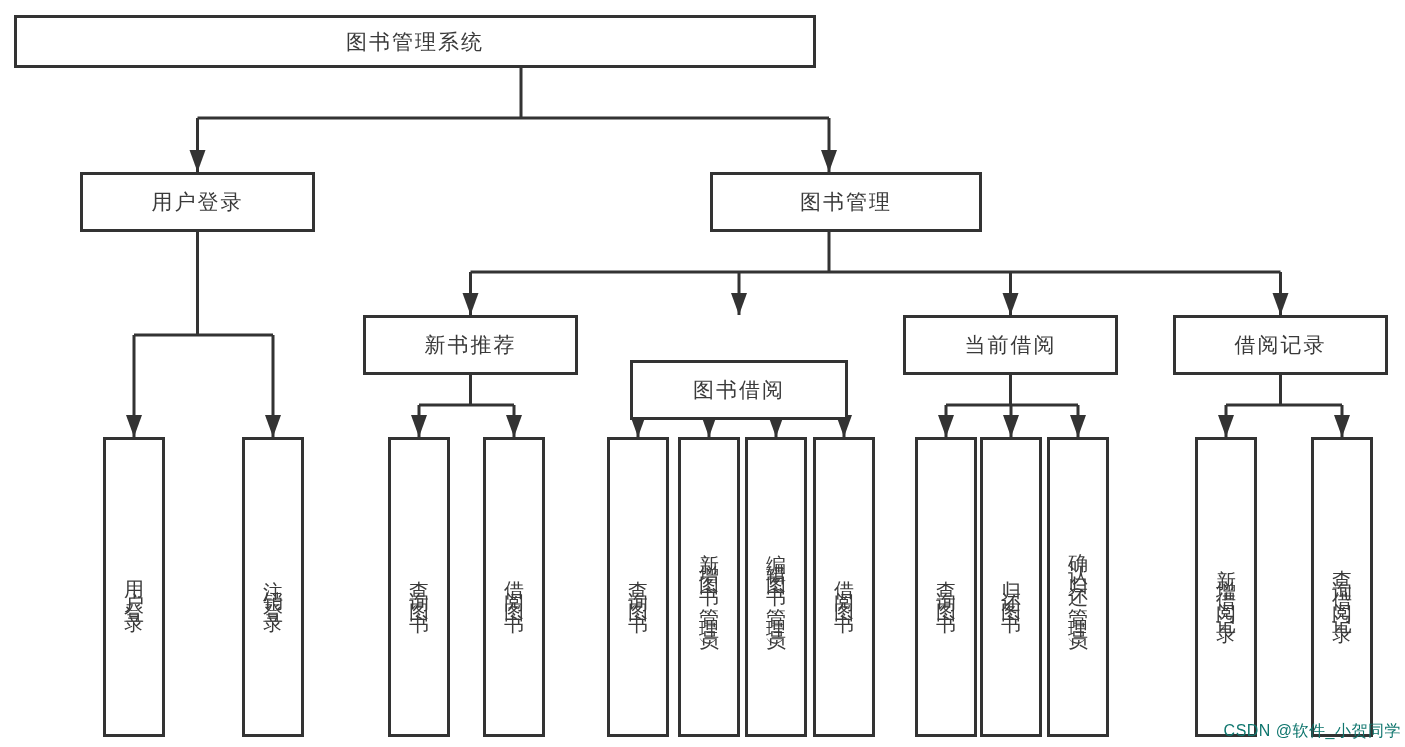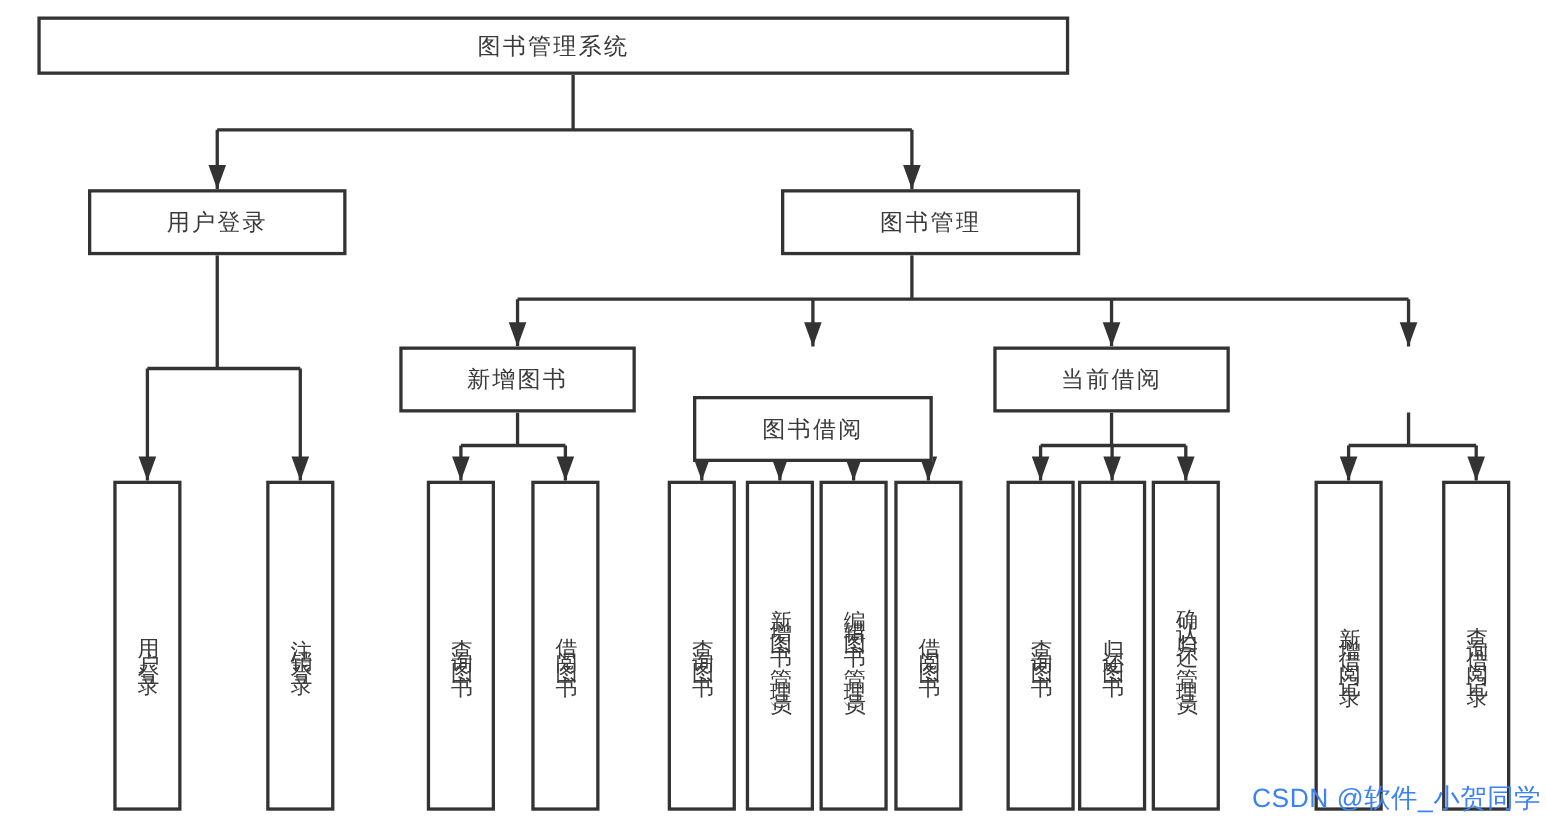--- a/index.html
+++ b/index.html
@@ -15,21 +15,21 @@
     display:flex; align-items:center; justify-content:center;
     color:#3a3a3a; z-index:2;
   }
   .hbox { font-size:21px; letter-spacing:2px; }
   .vbox {
     writing-mode:vertical-rl; text-orientation:mixed;
     font-size:20px; letter-spacing:11px; line-height:1.05;
   }
   .watermark {
     position:absolute; right:4px; bottom:5px; z-index:3;
-    font-size:24px; letter-spacing:0.5px; color:#3b82f6;
+    font-size:16px; letter-spacing:0.5px; color:#0f766e;
   }
 </style>
 </head>
 <body>
 
 <div class="canvas">
 
   <svg class="connectors" width="1405" height="747" viewBox="0 0 1405 747">
     <g stroke="#333333" stroke-width="3" fill="none">
       <path d="M521,68 L521,118 M197.5,118 L829,118 M197.5,118 L197.5,172 M829,118 L829,172"></path>
@@ -56,28 +56,29 @@
       <polygon points="768,415 784,415 776,437"></polygon>
       <polygon points="836,415 852,415 844,437"></polygon>
       <polygon points="938,415 954,415 946,437"></polygon>
       <polygon points="1003,415 1019,415 1011,437"></polygon>
       <polygon points="1070,415 1086,415 1078,437"></polygon>
       <polygon points="1218,415 1234,415 1226,437"></polygon>
       <polygon points="1334,415 1350,415 1342,437"></polygon>
     </g>
   </svg>
 
-  <div class="node hbox" style="left:34px; top:15px; width:938px; height:53px;">图书管理系统</div>
+  <div class="node hbox" style="left:14px; top:15px; width:802px; height:53px;">图书管理系统</div>
 
   <div class="node hbox" style="left:80px; top:172px; width:235px; height:60px;">用户登录</div>
   <div class="node hbox" style="left:710px; top:172px; width:272px; height:60px;">图书管理</div>
 
-  <div class="node hbox" style="left:363px; top:315px; width:215px; height:60px;">新增图书</div>
+  <div class="node hbox" style="left:363px; top:315px; width:215px; height:60px;">新书推荐</div>
   <div class="node hbox" style="left:630px; top:315px; width:218px; height:60px;margin-top:45px;">图书借阅</div>
   <div class="node hbox" style="left:903px; top:315px; width:215px; height:60px;">当前借阅</div>
+  <div class="node hbox" style="left:1173px; top:315px; width:215px; height:60px;">借阅记录</div>
 
   <div class="node vbox" style="left:103px; top:437px; width:62px; height:300px;">用户登录</div>
   <div class="node vbox" style="left:242px; top:437px; width:62px; height:300px;">注销登录</div>
 
   <div class="node vbox" style="left:388px; top:437px; width:62px; height:300px;">查询图书</div>
   <div class="node vbox" style="left:483px; top:437px; width:62px; height:300px;">借阅图书</div>
 
   <div class="node vbox" style="left:607px; top:437px; width:62px; height:300px;">查询图书</div>
   <div class="node vbox" style="left:678px; top:437px; width:62px; height:300px;">新增图书（管理员）</div>
   <div class="node vbox" style="left:745px; top:437px; width:62px; height:300px;">编辑图书（管理员）</div>

